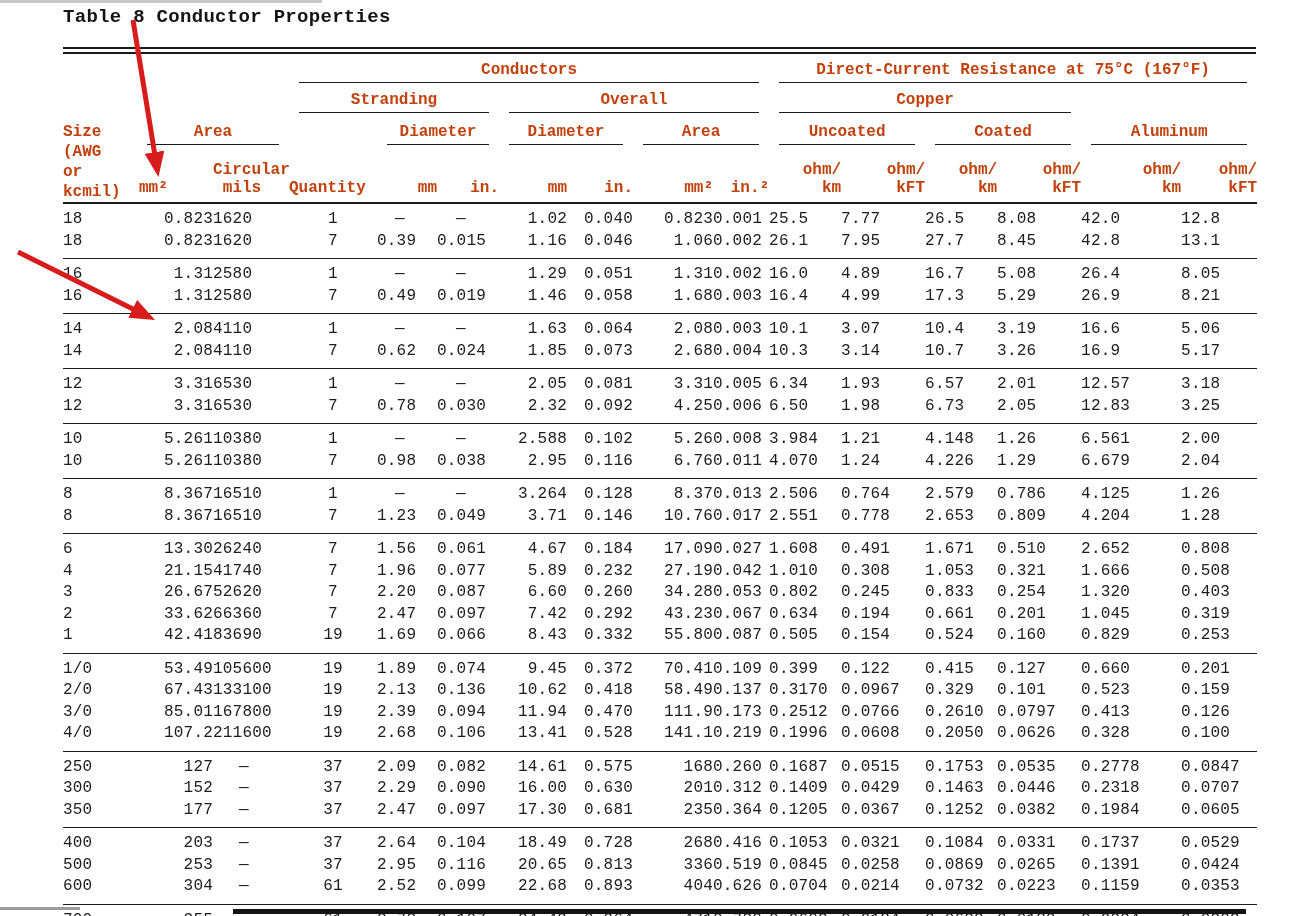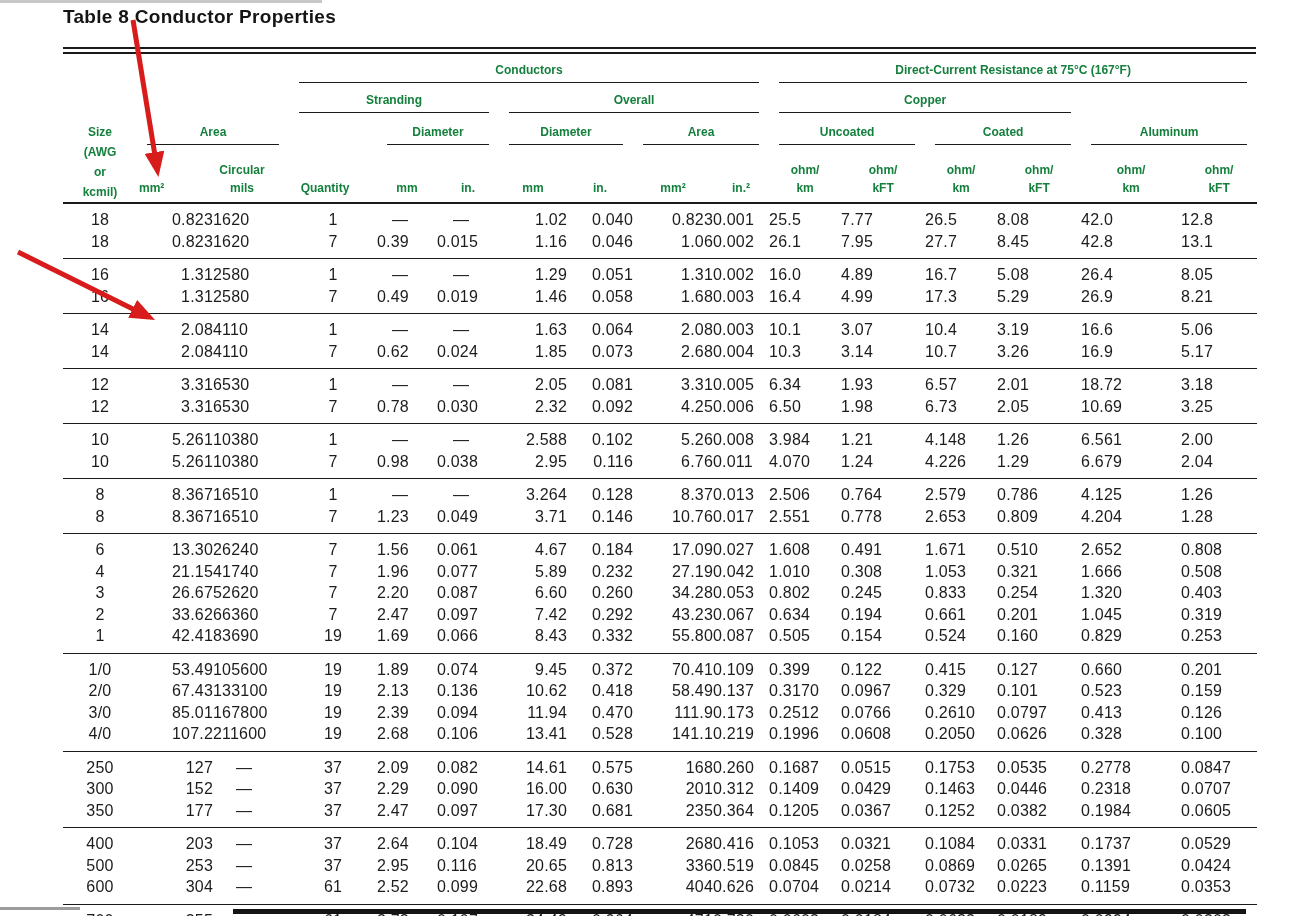--- a/index.html
+++ b/index.html
@@ -1,56 +1,56 @@
 <!DOCTYPE html>
 <html><head>
 <meta charset="utf-8">
 <style>
   html,body { margin:0; padding:0; background:#ffffff; }
   .page {
     position:relative; width:1307px; height:916px; background:#ffffff;
-    overflow:hidden; font-family:Liberation Sans, sans-serif; color:#1a1a1a;
+    overflow:hidden; font-family:Liberation Mono, monospace; color:#1a1a1a;
   }
   .top-sliver { position:absolute; left:0; top:0; width:322px; height:3px; background:#c7c7c7; }
   .page-title {
     position:absolute; left:63px; top:6px; font-size:19px; font-weight:bold;
     letter-spacing:0.3px; color:#141414; white-space:nowrap;
   }
   .double-rule {
     position:absolute; left:63px; top:47px; width:1193px; height:3px;
     border-top:2.4px solid #1a1a1a; border-bottom:2.4px solid #1a1a1a;
   }
   table.props {
     position:absolute; left:63px; top:55px; width:1193px;
     border-collapse:collapse; table-layout:fixed;
   }
-  table.props th { font-weight:bold; font-size:12px; padding:0; vertical-align:bottom; color:#15803d; }
+  table.props th { font-weight:bold; font-size:16px; padding:0; vertical-align:bottom; color:#c2410c; }
   .hd { border-bottom:1.6px solid #1a1a1a; padding-bottom:3px; margin:0 10px; text-align:center; line-height:18px; }
   tr.rA th { height:28px; }
   tr.rB th { height:30px; }
   tr.rC th { height:32px; }
   tr.units th {
     height:52px; vertical-align:bottom; padding-bottom:5px;
-    border-bottom:2.6px solid #1a1a1a; text-align:center; line-height:18px; white-space:pre-line;
+    border-bottom:2.6px solid #1a1a1a; text-align:right; line-height:18px; white-space:pre-line;
   }
   th.size {
-    border-bottom:2.6px solid #1a1a1a; text-align:center; white-space:pre-line;
+    border-bottom:2.6px solid #1a1a1a; text-align:left; white-space:pre-line;
     line-height:20px; padding-bottom:3px; vertical-align:bottom;
   }
   tr.units th.u-mm2l  { text-align:left; padding-left:2px; }
   tr.units th.u-cmils { text-align:center; padding-right:18px; }
   tr.units th.u-qty   { padding-right:16px; }
   table.props tbody { border-top:1.6px solid #1a1a1a; }
   table.props td {
     font-size:16px; height:21.5px; line-height:21.5px; padding:0;
     letter-spacing:0.2px; white-space:nowrap; color:#1c1c1c;
   }
   tbody tr:first-child td { padding-top:5px; }
   tbody tr:last-child td  { padding-bottom:6px; }
-  td:nth-child(1)  { text-align:center; padding-right:24px; }
+  td:nth-child(1)  { text-align:left; padding-right:24px; }
   td:nth-child(2)  { text-align:right; padding-right:14px; }
   td:nth-child(3)  { text-align:left; padding-right:20px; }
   td:nth-child(4)  { text-align:center; padding-right:18px; }
   td:nth-child(5)  { text-align:left; padding-right:10px; }
   td:nth-child(6)  { text-align:left; padding-right:12px; }
   td:nth-child(7)  { text-align:right; padding-right:8px;  }
   td:nth-child(8)  { text-align:right; padding-right:11px; }
   td:nth-child(9)  { text-align:right; padding-right:6px;  }
   td:nth-child(10) { text-align:left; padding-right:8px;  }
   td:nth-child(11), td:nth-child(12), td:nth-child(13),
@@ -289,39 +289,39 @@
           <td class="dash">—</td>
           <td class="dash">—</td>
           <td>2.05</td>
           <td>0.081</td>
           <td>3.31</td>
           <td>0.005</td>
           <td>6.34</td>
           <td>1.93</td>
           <td>6.57</td>
           <td>2.01</td>
-          <td>18.72</td>
+          <td>12.57</td>
           <td>3.18</td>
         </tr>
         <tr>
           <td>12</td>
           <td>3.31</td>
           <td>6530</td>
           <td>7</td>
           <td>0.78</td>
           <td>0.030</td>
           <td>2.32</td>
           <td>0.092</td>
           <td>4.25</td>
           <td>0.006</td>
           <td>6.50</td>
           <td>1.98</td>
           <td>6.73</td>
           <td>2.05</td>
-          <td>10.69</td>
+          <td>12.83</td>
           <td>3.25</td>
         </tr>
       </tbody>
       <tbody>
         <tr>
           <td>10</td>
           <td>5.261</td>
           <td>10380</td>
           <td>1</td>
           <td class="dash">—</td>

